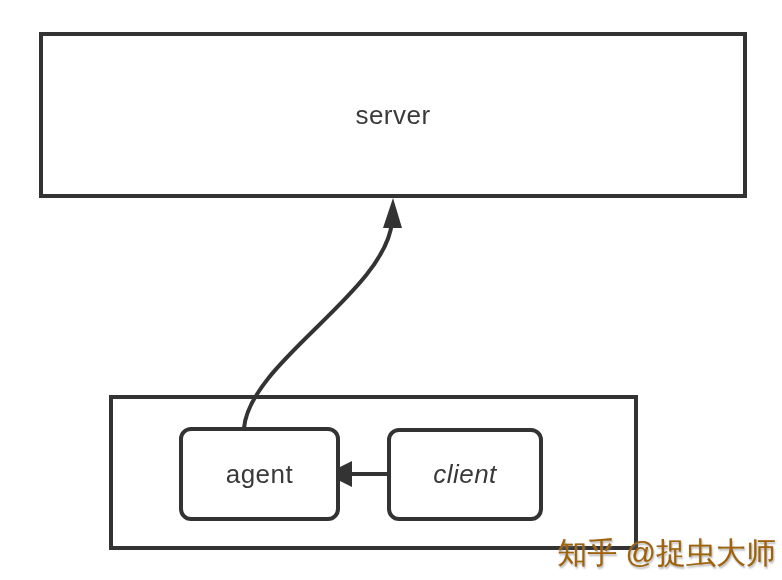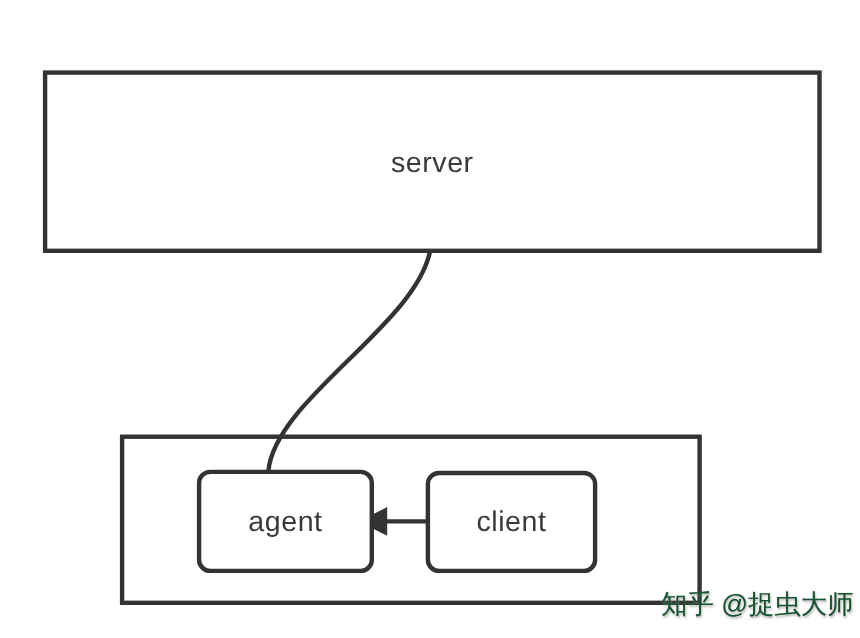--- a/index.html
+++ b/index.html
@@ -26,21 +26,20 @@
     color: var(--text, #3a3a3a);
     font-size: 26px;
     letter-spacing: 0.5px;
   }
   .server-box {
     left: 39px;
     top: 32px;
     width: 708px;
     height: 166px;
     z-index: 3;
-    margin-top: 32px;
   }
   .container-box {
     left: 109px;
     top: 395px;
     width: 529px;
     height: 155px;
     background: transparent;
     z-index: 1;
   }
   .agent-box {
@@ -51,20 +50,21 @@
     border-radius: 12px;
     z-index: 3;
   }
   .client-box {
     left: 387px;
     top: 428px;
     width: 156px;
     height: 93px;
     border-radius: 12px;
     z-index: 3;
+    font-style: italic;
   }
   .connections {
     position: absolute;
     left: 0;
     top: 0;
     width: 782px;
     height: 580px;
     z-index: 2;
     pointer-events: none;
   }
@@ -76,22 +76,22 @@
   }
   .connections polygon {
     fill: var(--stroke, #333333);
     stroke: none;
   }
   .watermark {
     position: absolute;
     right: 6px;
     top: 533px;
     z-index: 5;
-    font-size: 24px;
-    color: #14532d;
+    font-size: 30px;
+    color: #a16207;
     text-shadow: 1px 2px 2px rgba(120,120,120,0.55), 0 0 1px rgba(160,160,160,0.6);
     white-space: nowrap;
     user-select: none;
   }
 </style>
 </head>
 <body>
 
 <div class="canvas">
 

